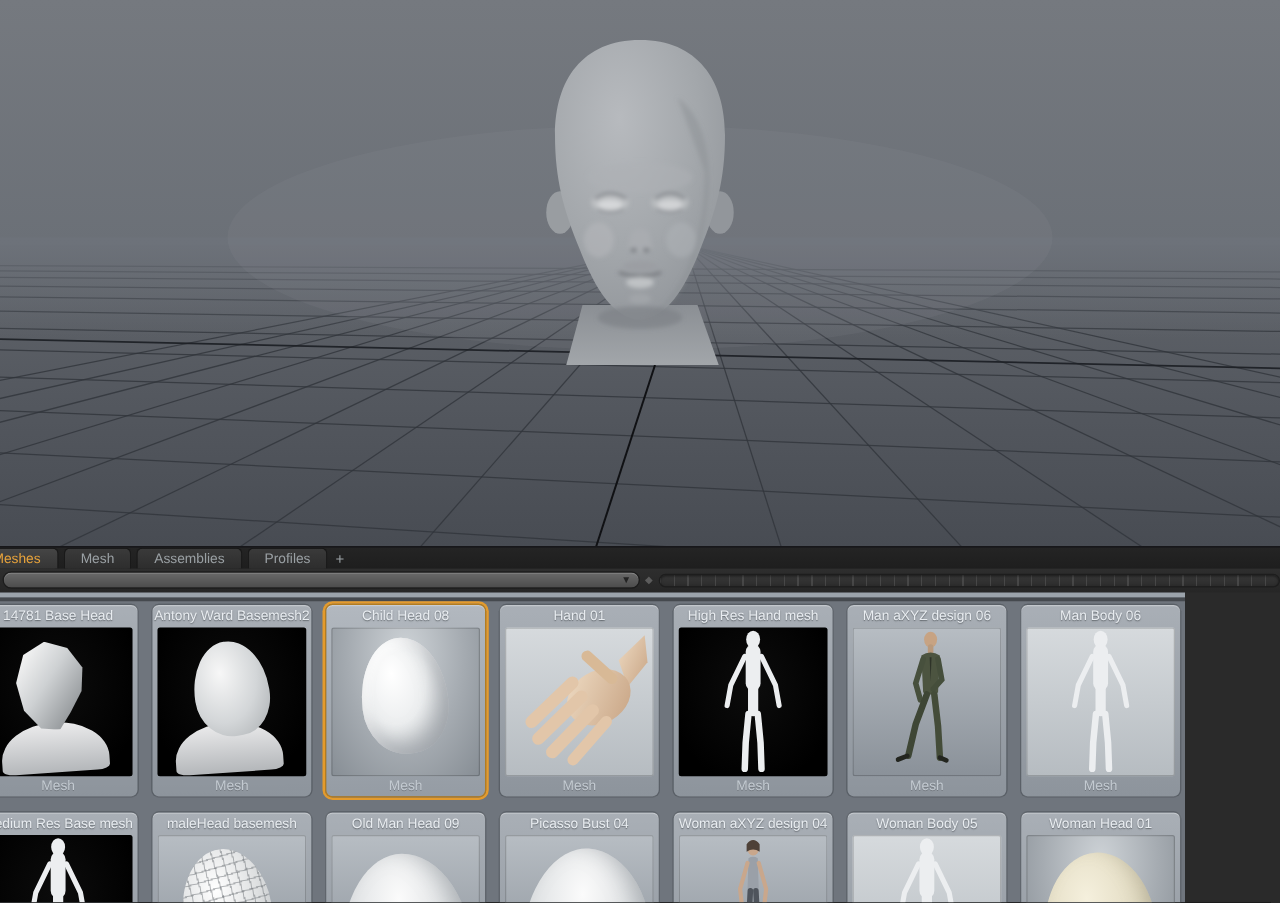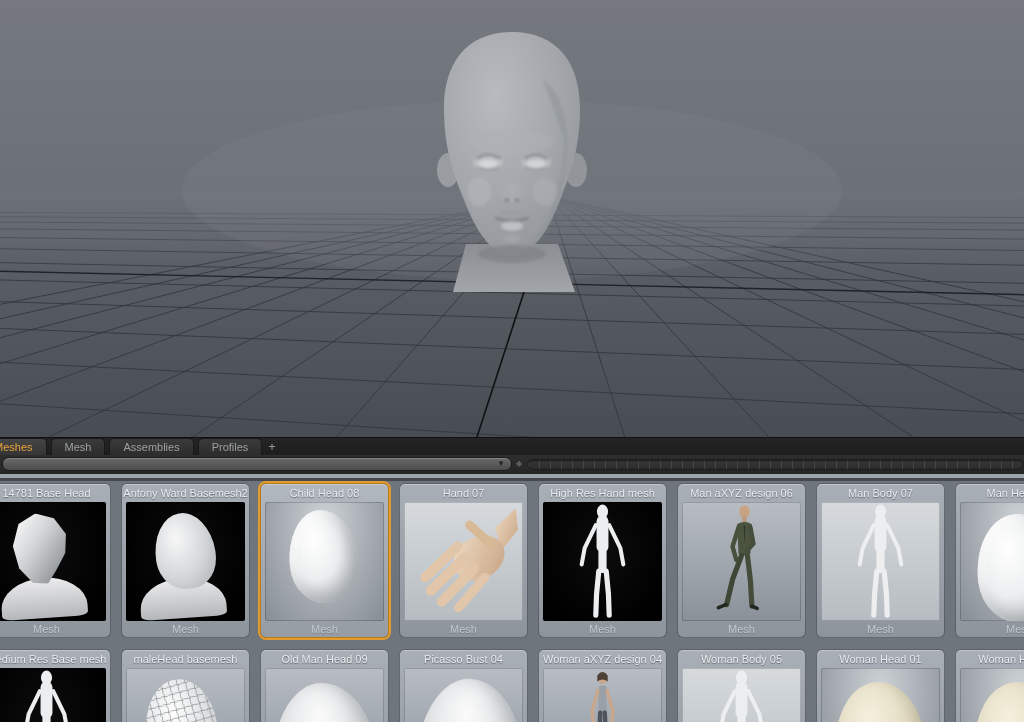--- a/index.html
+++ b/index.html
@@ -47,21 +47,21 @@
   #size-track{
     position:absolute;left:527px;top:4px;width:497px;height:11px;box-sizing:border-box;
     border:1px solid #1d1d1d;border-radius:6px;
     background:
       repeating-linear-gradient(90deg, rgba(90,90,90,.55) 0 1px, transparent 1px 11px),
       linear-gradient(#383838,#2c2c2c);
     box-shadow:inset 0 1px 2px rgba(0,0,0,.5);
   }
   
   #browser{
-    position:absolute;left:0;top:474px;width:1024px;height:248px;
+    position:absolute;left:0;top:474px;width:948px;height:248px;
     background:#6f757d;overflow:hidden;
   }
   #browser .top-light{position:absolute;left:0;top:0;width:100%;height:4px;background:#9ba3ab;}
   #browser .top-seam{position:absolute;left:0;top:4px;width:100%;height:3px;background:#45494e;}
   .preset-row{position:absolute;left:-18px;display:flex;gap:10px;}
   #row-0{top:9px;}
   #row-1{top:175px;}
   .preset-card{
     position:relative;width:129px;height:155px;box-sizing:border-box;flex:0 0 auto;
     background:linear-gradient(#a9afb6,#8d949c);
@@ -284,21 +284,21 @@
           <div class="p-type">Mesh</div>
         </div>
         <div class="preset-card selected">
           <div class="p-name">Child Head 08</div>
           <div class="p-thumb bg-grad">
             <div class="s-head s-glossy"></div>
           </div>
           <div class="p-type">Mesh</div>
         </div>
         <div class="preset-card">
-          <div class="p-name">Hand 07</div>
+          <div class="p-name">Hand 01</div>
           <div class="p-thumb bg-light">
             <svg class="fig" viewBox="0 0 120 120" style="transform:rotate(-6deg)">
               <defs>
                 <linearGradient id="gSkin" x1="0" y1="0" x2="1" y2="1">
                   <stop offset="0" stop-color="#efdcc4"></stop>
                   <stop offset="1" stop-color="#c7a383"></stop>
                 </linearGradient>
               </defs>
               <path d="M95 30 L118 12 L118 34 L100 52 Z" fill="url(#gSkin)"></path>
               <ellipse cx="76" cy="58" rx="27" ry="21" fill="url(#gSkin)" transform="rotate(-24 76 58)"></ellipse>
@@ -344,21 +344,21 @@
                 <path d="M50 72 L38 104 L30 138" stroke="#3e4635" stroke-width="7" fill="none"></path>
                 <path d="M58 72 L62 106 L64 140" stroke="#444c39" stroke-width="7" fill="none"></path>
                 <path d="M29 138 L19 142" stroke="#23251f" stroke-width="5" fill="none"></path>
                 <path d="M64 140 L71 143" stroke="#23251f" stroke-width="5" fill="none"></path>
               </g>
             </svg>
           </div>
           <div class="p-type">Mesh</div>
         </div>
         <div class="preset-card">
-          <div class="p-name">Man Body 07</div>
+          <div class="p-name">Man Body 06</div>
           <div class="p-thumb bg-light">
             <svg class="fig" viewBox="0 0 100 160">
               <g fill="none" stroke="#eceef0" stroke-linecap="round">
                 <ellipse cx="50" cy="13" rx="7.5" ry="9.5" fill="#eceef0" stroke="none"></ellipse>
                 <path d="M50 26 L50 60" stroke-width="16"></path>
                 <path d="M50 60 L50 90" stroke-width="11"></path>
                 <path d="M41 31 L26 62 L22 84" stroke-width="5.5"></path>
                 <path d="M59 31 L74 62 L78 84" stroke-width="5.5"></path>
                 <path d="M45 93 L42 124 L41 152" stroke-width="7"></path>
                 <path d="M55 93 L58 124 L59 152" stroke-width="7"></path>

